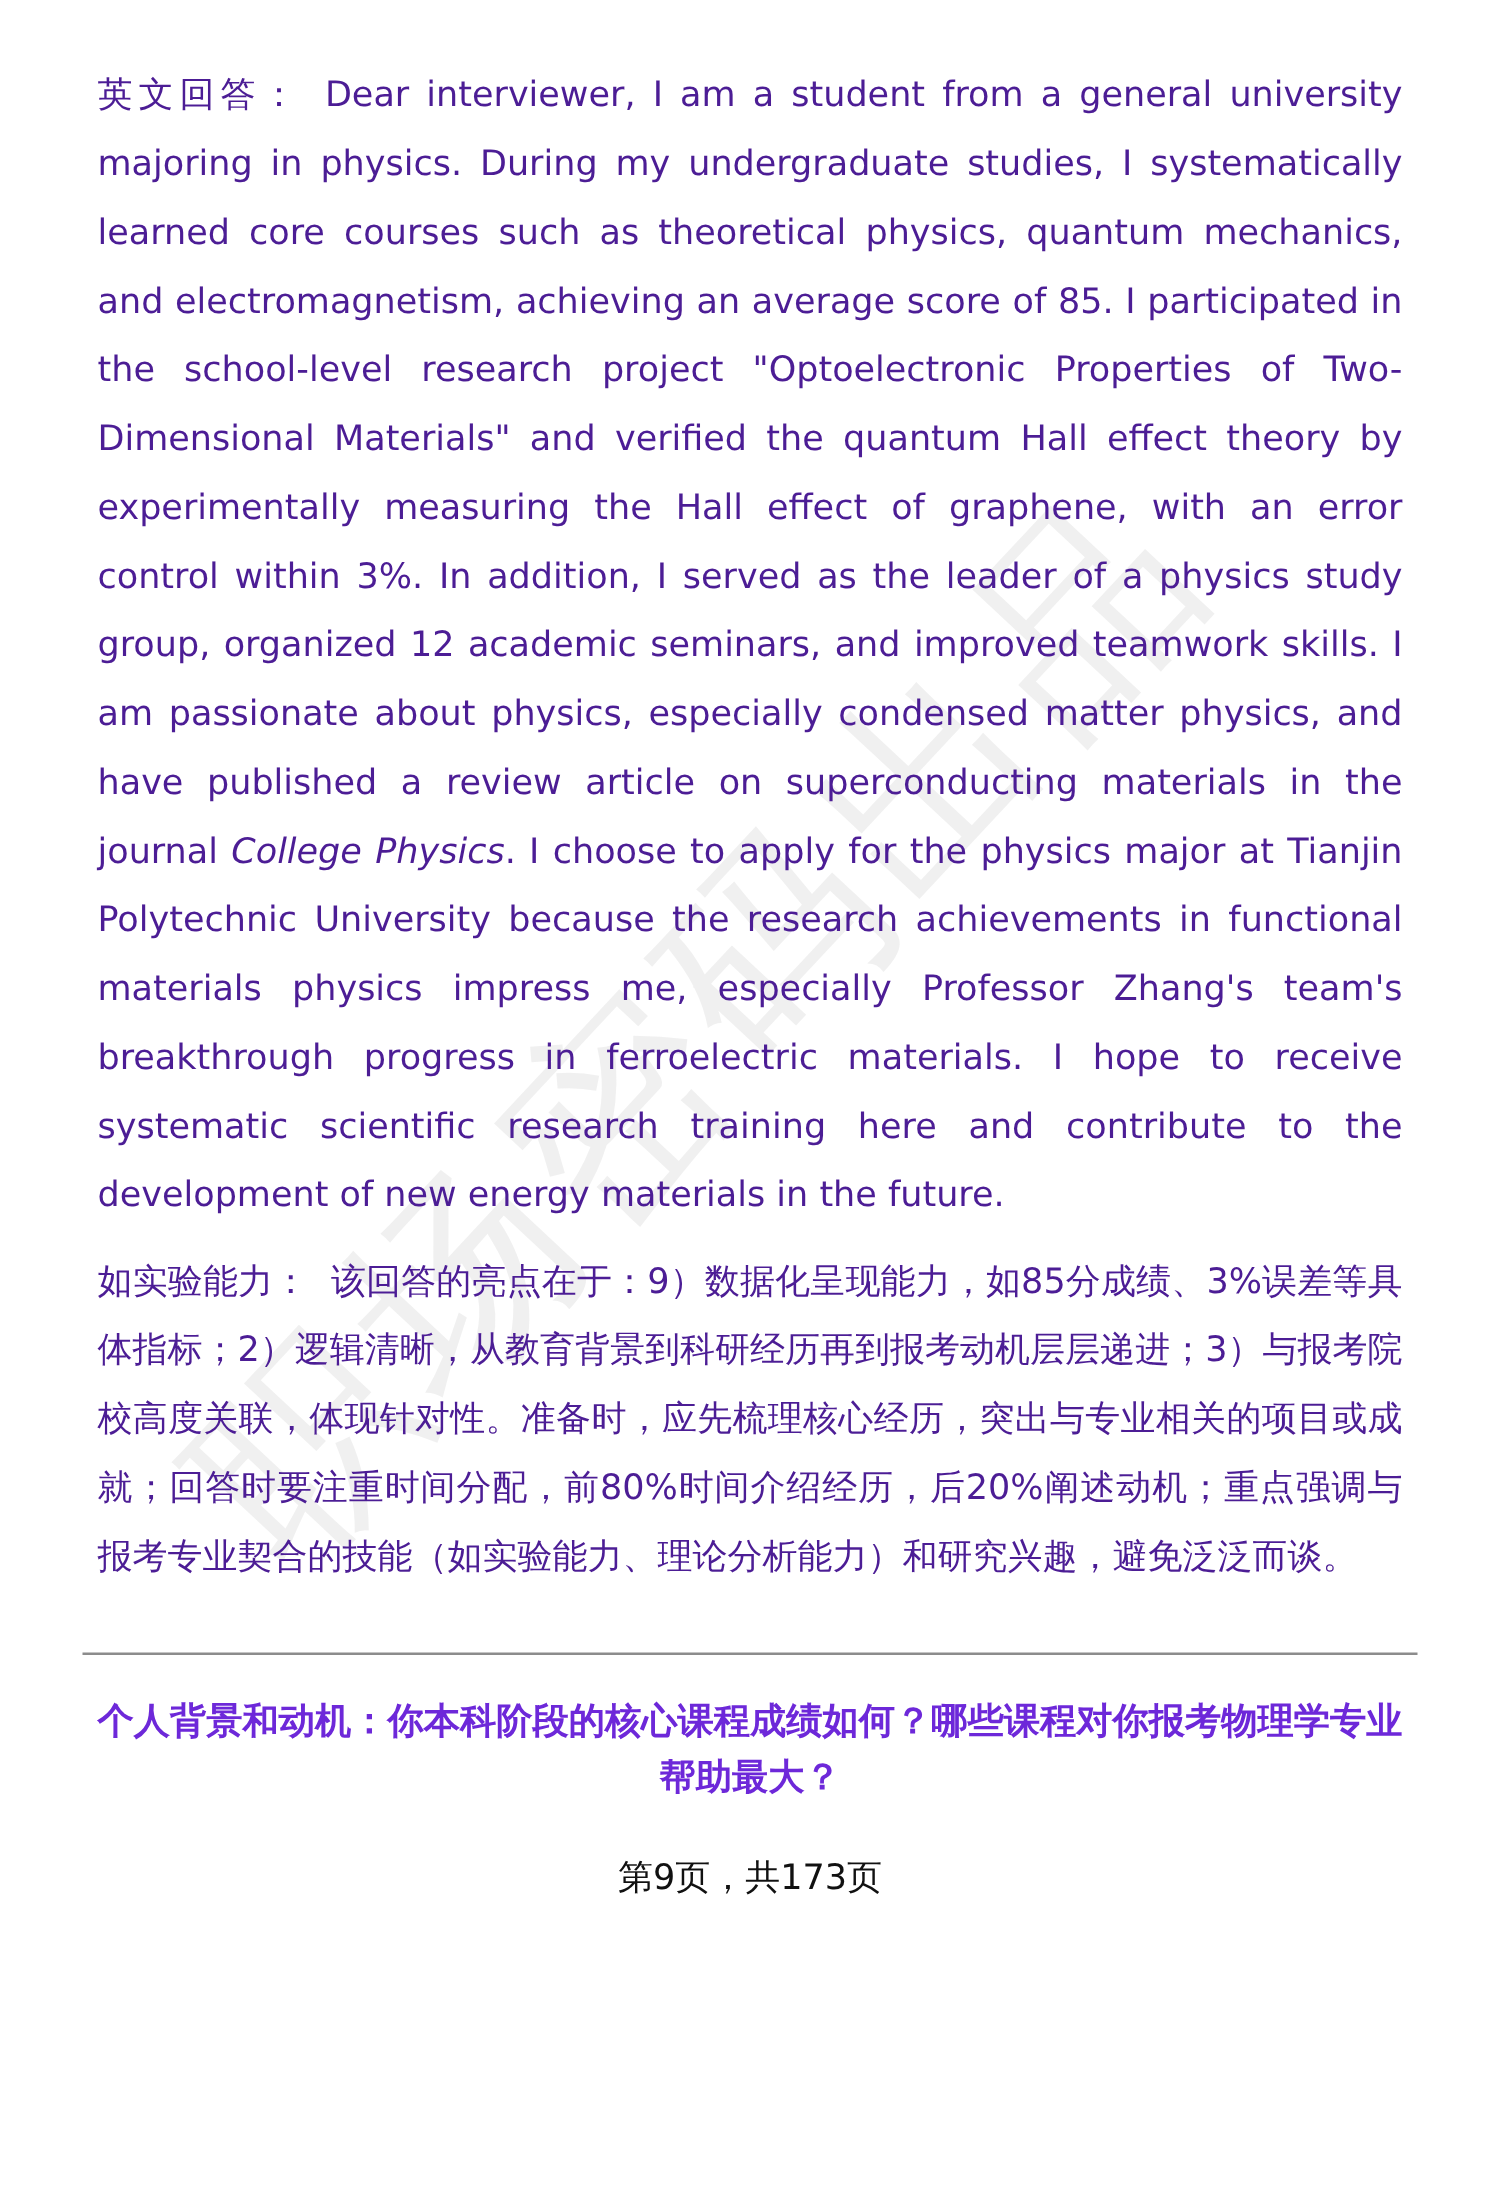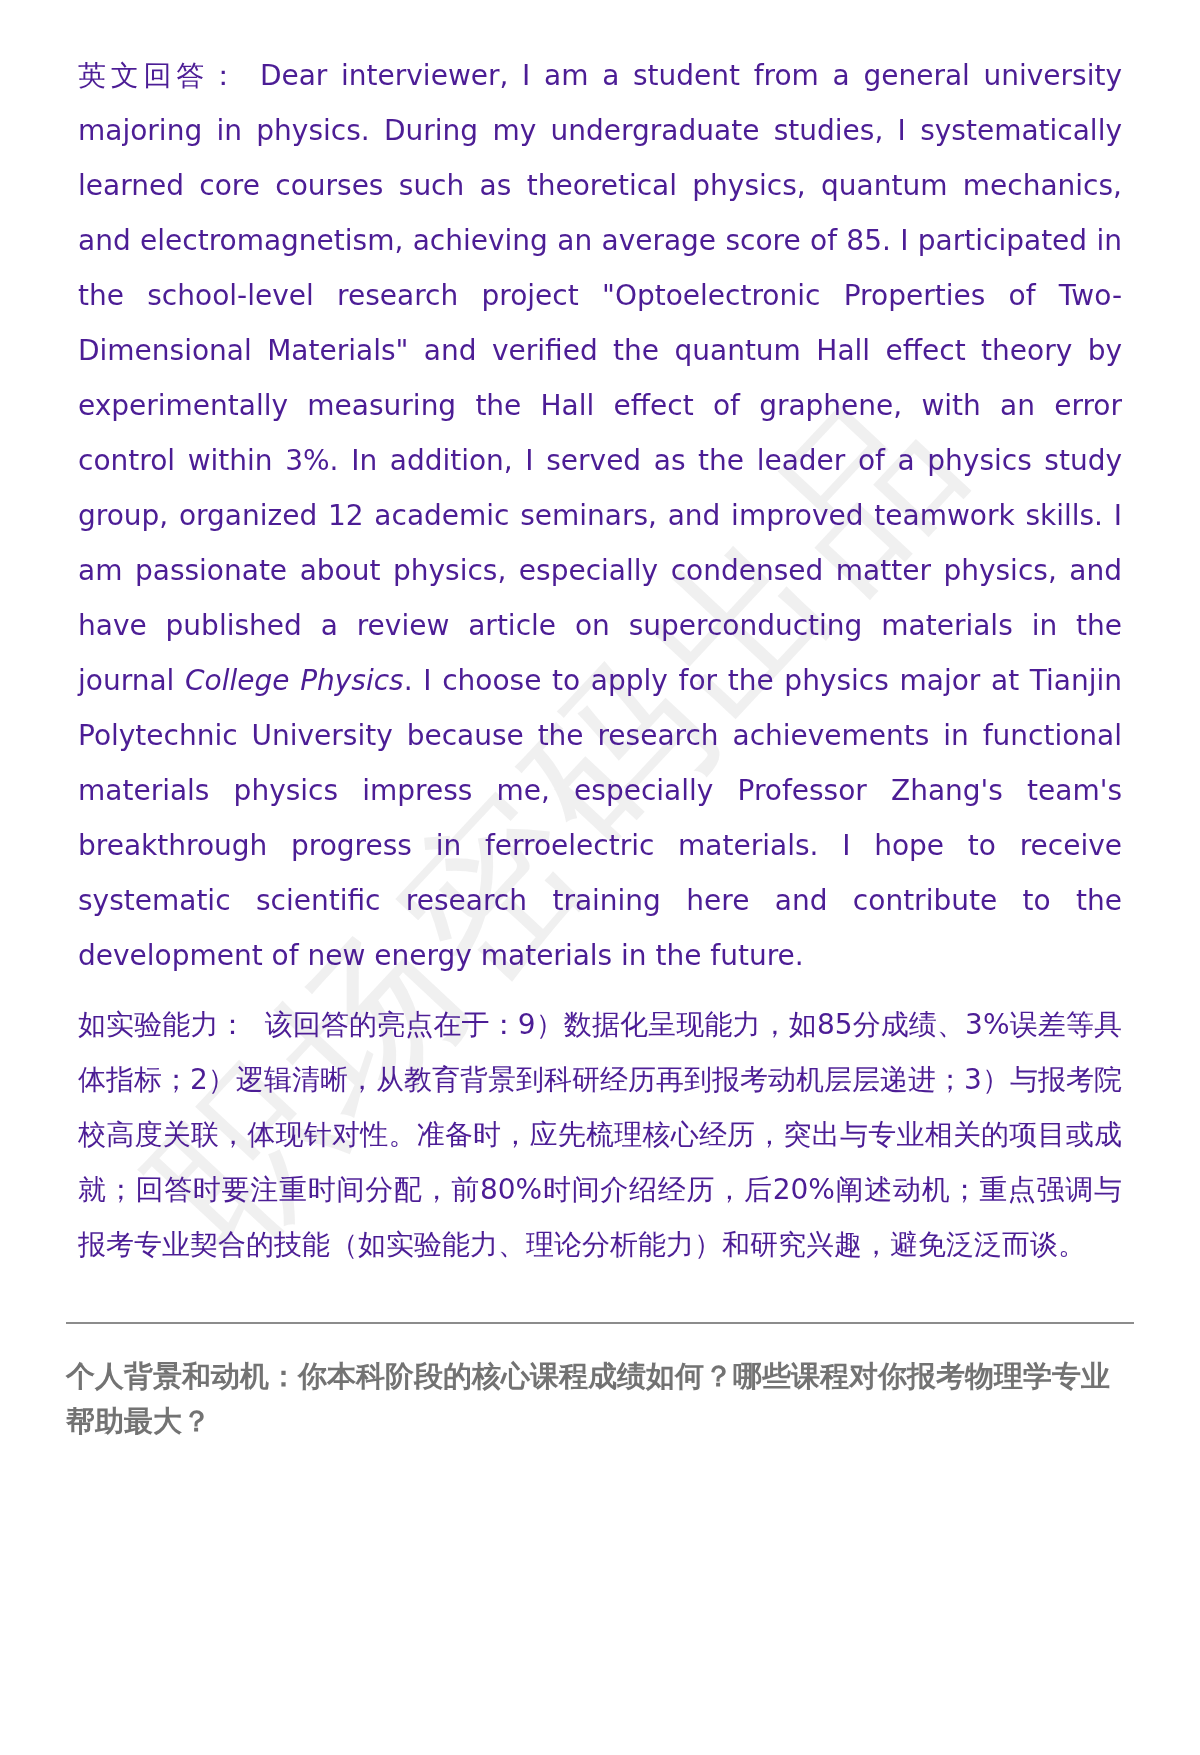--- a/index.html
+++ b/index.html
@@ -44,23 +44,23 @@
   .divider {
     border: none;
     border-top: 2px solid #8c8c8c;
     margin: 50px 0 0 0;
     height: 0;
   }
   .question {
     font-size: 29px;
     line-height: 45px;
     font-weight: bold;
-    color: #737373;
+    color: #6d28d9;
     margin: 30px 0 0 0;
-    text-align: left;
+    text-align: center;
   }
   .footer {
     margin-top: 40px;
     text-align: center;
     font-size: 28px;
     line-height: 36px;
     color: #111111;
   }
 </style>
 </head>
@@ -75,14 +75,15 @@
   </p>
 
   <p class="para para-gap">
     <span class="label">如实验能力：</span><span>该回答的亮点在于：9）数据化呈现能力，如85分成绩、3%误差等具体指标；2）逻辑清晰，从教育背景到科研经历再到报考动机层层递进；3）与报考院校高度关联，体现针对性。准备时，应先梳理核心经历，突出与专业相关的项目或成就；回答时要注重时间分配，前80%时间介绍经历，后20%阐述动机；重点强调与报考专业契合的技能（如实验能力、理论分析能力）和研究兴趣，避免泛泛而谈。</span>
   </p>
 
   <hr class="divider">
 
   <p class="question">个人背景和动机：你本科阶段的核心课程成绩如何？哪些课程对你报考物理学专业帮助最大？</p>
 
+  <div class="footer">第9页，共173页</div>
 
 </div>
 
 </body></html>

